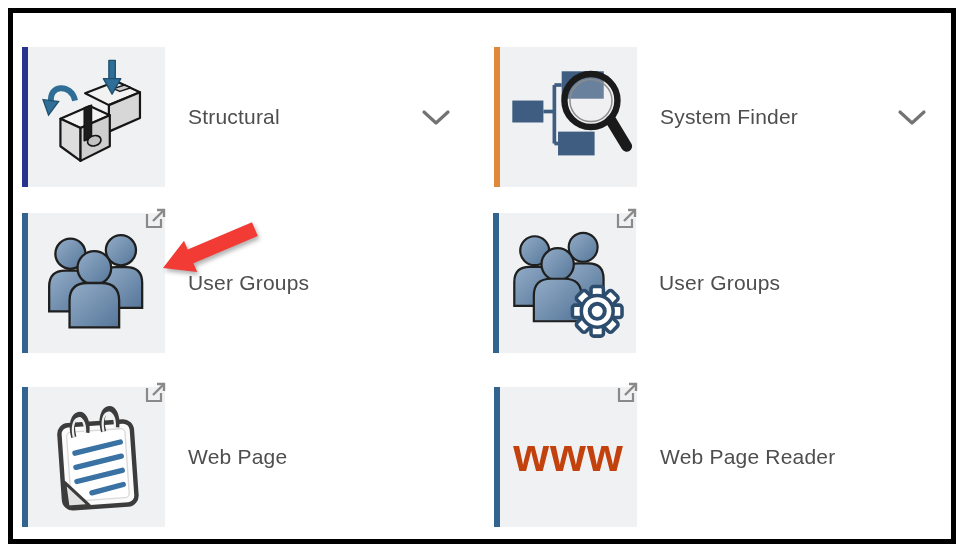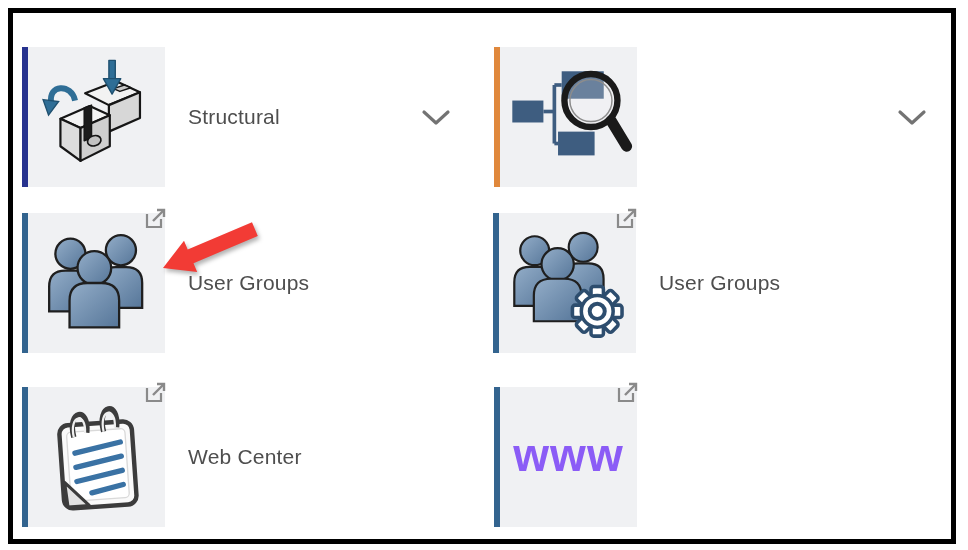--- a/index.html
+++ b/index.html
@@ -19,21 +19,21 @@
     position:relative;width:137px;height:140px;flex:0 0 137px;background:#F0F1F3;
     display:flex;align-items:center;justify-content:center;
   }
   .tile-label{
     margin-left:23px;font-size:21px;line-height:34px;color:#4E4E4E;letter-spacing:.2px;
   }
   .label-line:empty{display:none;}
   .chevron{position:absolute;top:62px;width:30px;height:18px;}
   .corner-link{position:absolute;top:-7px;right:-4px;width:25px;height:25px;}
   .www-text{
-    font-size:46px;font-weight:bold;color:#8b5cf6;letter-spacing:1px;line-height:1;
+    font-size:46px;font-weight:bold;color:#c2410c;letter-spacing:1px;line-height:1;
     transform:translateY(-2px);
   }
   .annotation-arrow{position:absolute;left:142px;top:197px;width:118px;height:72px;pointer-events:none;
     filter:drop-shadow(2px 3px 2px rgba(0,0,0,0.30));}
 </style>
 </head>
 <body>
 
 <div class="canvas">
   <div class="frame">
@@ -82,20 +82,23 @@
           <g stroke="#3E5D80" stroke-width="4" fill="none">
             <path d="M42,64 H54"></path>
             <path d="M54,35 V99"></path>
             <path d="M54,35 H62"></path>
             <path d="M54,99 H58"></path>
           </g>
           <circle cx="94" cy="52" r="29" fill="#F0F1F3" fill-opacity="0.25" stroke="#1A1A1A" stroke-width="7"></circle>
           <circle cx="94" cy="52" r="23" fill="none" stroke="#8C8C8C" stroke-width="1.6"></circle>
           <line x1="116" y1="74" x2="133" y2="102" stroke="#1A1A1A" stroke-width="12" stroke-linecap="round"></line>
         </svg>
+      </div>
+      <div class="tile-label">
+        <div class="label-line">System Finder</div>
       </div>
       <svg class="chevron" style="left:403px;" viewBox="0 0 30 18">
         <polyline points="3,3 15,14 27,3" fill="none" stroke="#737373" stroke-width="3.2" stroke-linecap="round" stroke-linejoin="round"></polyline>
       </svg>
     </div>
 
     <div class="tile" style="left:9px;top:200px;">
       <div class="accent-bar" style="background-color: rgb(51, 100, 143);"></div>
       <div class="icon-box">
         <svg class="corner-link" viewBox="0 0 25 25">
@@ -185,33 +188,36 @@
             </g>
             <polygon points="32,96 58,124 34,124" fill="#E2E2E2" stroke="#3C3C3C" stroke-width="3.5" stroke-linejoin="round"></polygon>
             <path d="M46,46 C40,14 66,12 61,42" fill="none" stroke="#3C3C3C" stroke-width="6"></path>
             <path d="M46,46 C42,20 62,18 59,42" fill="none" stroke="#EFEFEF" stroke-width="2.5"></path>
             <path d="M80,42 C74,10 100,8 95,38" fill="none" stroke="#3C3C3C" stroke-width="6"></path>
             <path d="M80,42 C76,16 96,14 93,38" fill="none" stroke="#EFEFEF" stroke-width="2.5"></path>
           </g>
         </svg>
       </div>
       <div class="tile-label">
-        <div class="label-line">Web Center</div>
+        <div class="label-line">Web Page</div>
       </div>
     </div>
 
     <div class="tile" style="left:481px;top:374px;">
       <div class="accent-bar" style="background-color: rgb(51, 100, 143);"></div>
       <div class="icon-box">
         <svg class="corner-link" viewBox="0 0 25 25">
           <polyline points="3,8 3,21 17,21 17,13" fill="none" stroke="#8A8A8A" stroke-width="2.2"></polyline>
           <line x1="9" y1="15" x2="20" y2="4" stroke="#8A8A8A" stroke-width="2.4"></line>
           <polyline points="13,4 20,4 20,11" fill="none" stroke="#8A8A8A" stroke-width="2.4"></polyline>
         </svg>
         <div class="www-text">www</div>
+      </div>
+      <div class="tile-label">
+        <div class="label-line">Web Page Reader</div>
       </div>
     </div>
 
     <svg class="annotation-arrow" viewBox="0 0 118 72">
       <polygon points="8,58 29,30.7 32.7,39.4 97,12.2 102.8,26 38.5,53.2 42.2,61.9" fill="#F23B35"></polygon>
     </svg>
 
   </div>
 </div>
 

